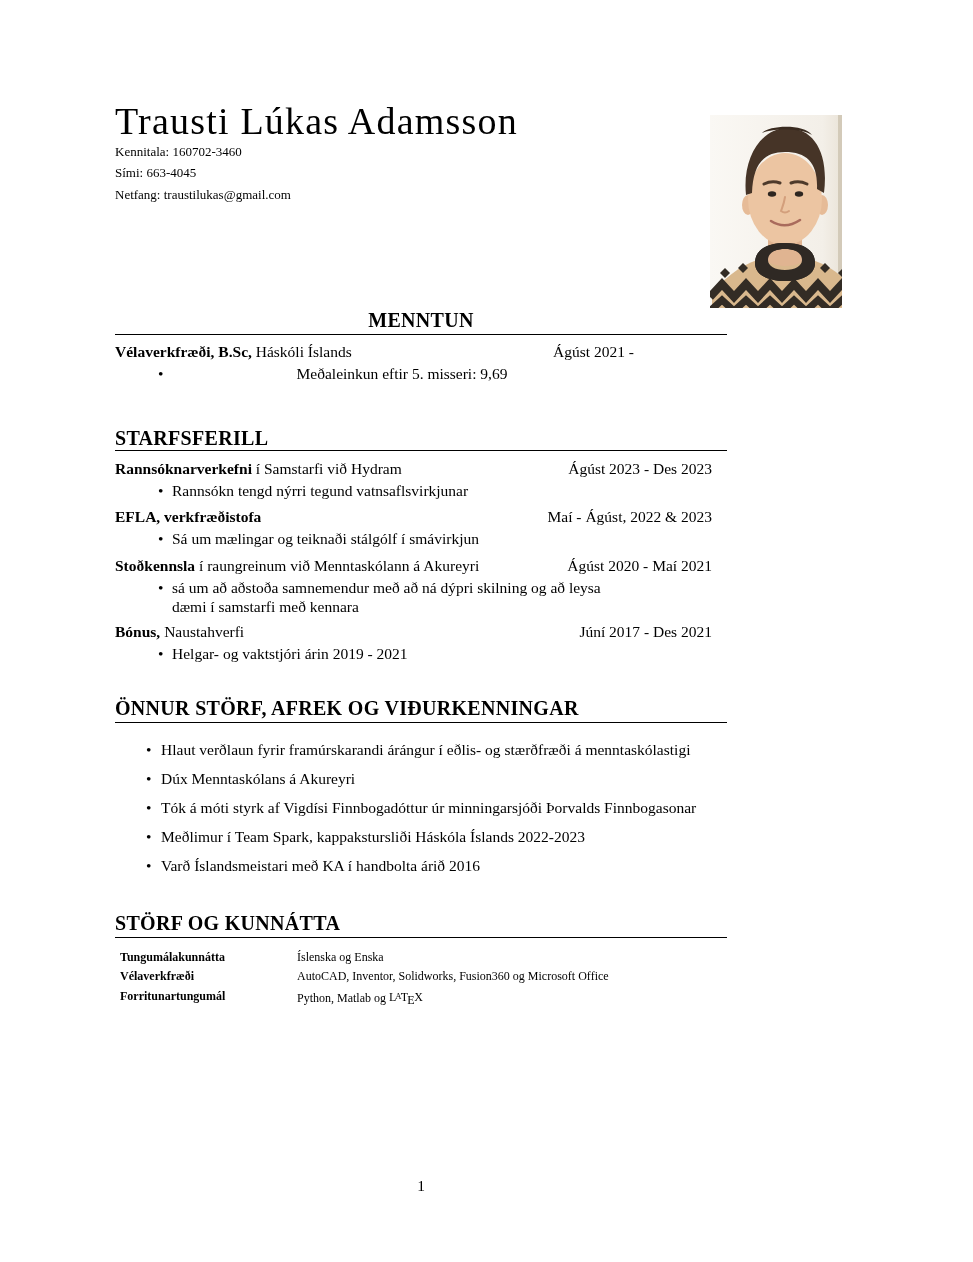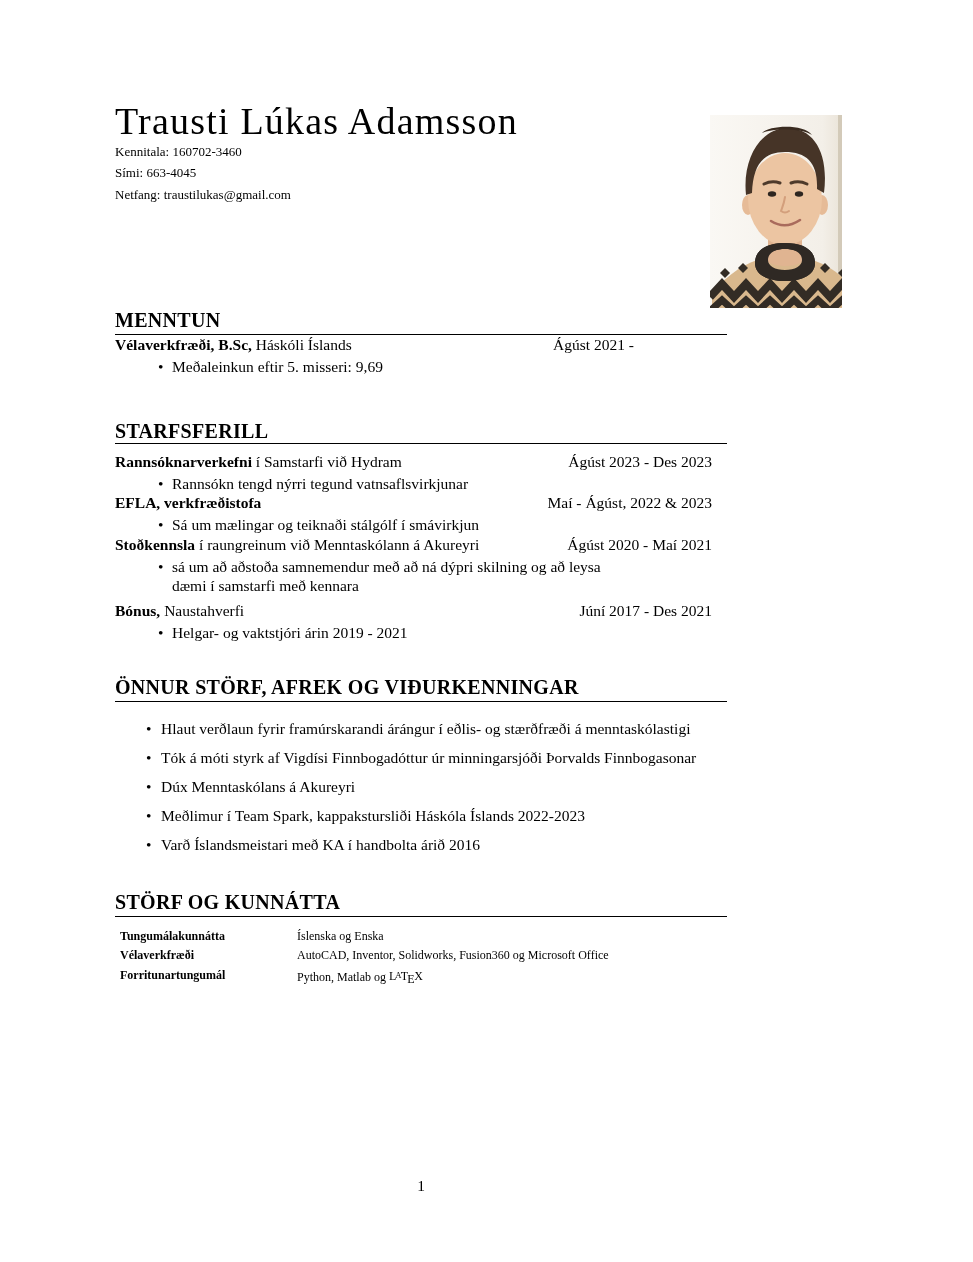--- a/index.html
+++ b/index.html
@@ -23,29 +23,29 @@
 
   
   .photo{position:absolute;left:710px;top:115px;width:150px;height:193px;display:block;}
 
   
   section h2{
     margin:0;font-size:20px;line-height:19px;
     font-weight:700;letter-spacing:0.3px;
   }
   section hr{border:none;border-top:1.4px solid #000;margin:4px 0 0 0;}
-  .sec-menntun{margin-top:106px;}
+  .sec-menntun{margin-top:106px;text-align:center;}
   .sec-starfs{margin-top:45px;}
   .sec-onnur{margin-top:36px;}
   .sec-faerni{margin-top:38px;}
   .sec-starfs h2, .sec-starfs hr{margin-top:2px;}
   .sec-starfs h2{margin-top:0;}
 
   
-  .entry{}
+  .entry{margin-top:7px;}
   .entry.mt8{margin-top:8px;}
   .entry.mt5{margin-top:5px;}
   .entry-head{display:flex;align-items:baseline;font-size:15.5px;line-height:19px;}
   .entry-title b{font-weight:700;}
   .entry-date{margin-left:auto;white-space:nowrap;margin-right:15px;}
   .entry-date.date-short{margin-right:93px;}
   .entry ul{margin:3px 0 0 0;padding:0;list-style:none;}
   .entry li{
     position:relative;padding-left:57px;
     font-size:15.5px;line-height:19.5px;max-width:460px;
@@ -203,22 +203,22 @@
           <li>Helgar- og vaktstjóri árin 2019 - 2021</li>
         </ul>
       </div>
     </section>
 
     <section class="sec-onnur">
       <h2>ÖNNUR STÖRF, AFREK OG VIÐURKENNINGAR</h2>
       <hr>
       <ul class="awards">
         <li>Hlaut verðlaun fyrir framúrskarandi árángur í eðlis- og stærðfræði á menntaskólastigi</li>
+        <li>Dúx Menntaskólans á Akureyri</li>
         <li>Tók á móti styrk af Vigdísi Finnbogadóttur úr minningarsjóði Þorvalds Finnbogasonar</li>
-        <li>Dúx Menntaskólans á Akureyri</li>
         <li>Meðlimur í Team Spark, kappakstursliði Háskóla Íslands 2022-2023</li>
         <li>Varð Íslandsmeistari með KA í handbolta árið 2016</li>
       </ul>
     </section>
 
     <section class="sec-faerni">
       <h2>STÖRF OG KUNNÁTTA</h2>
       <hr>
       <div class="skills">
         <div class="lbl">Tungumálakunnátta</div>

